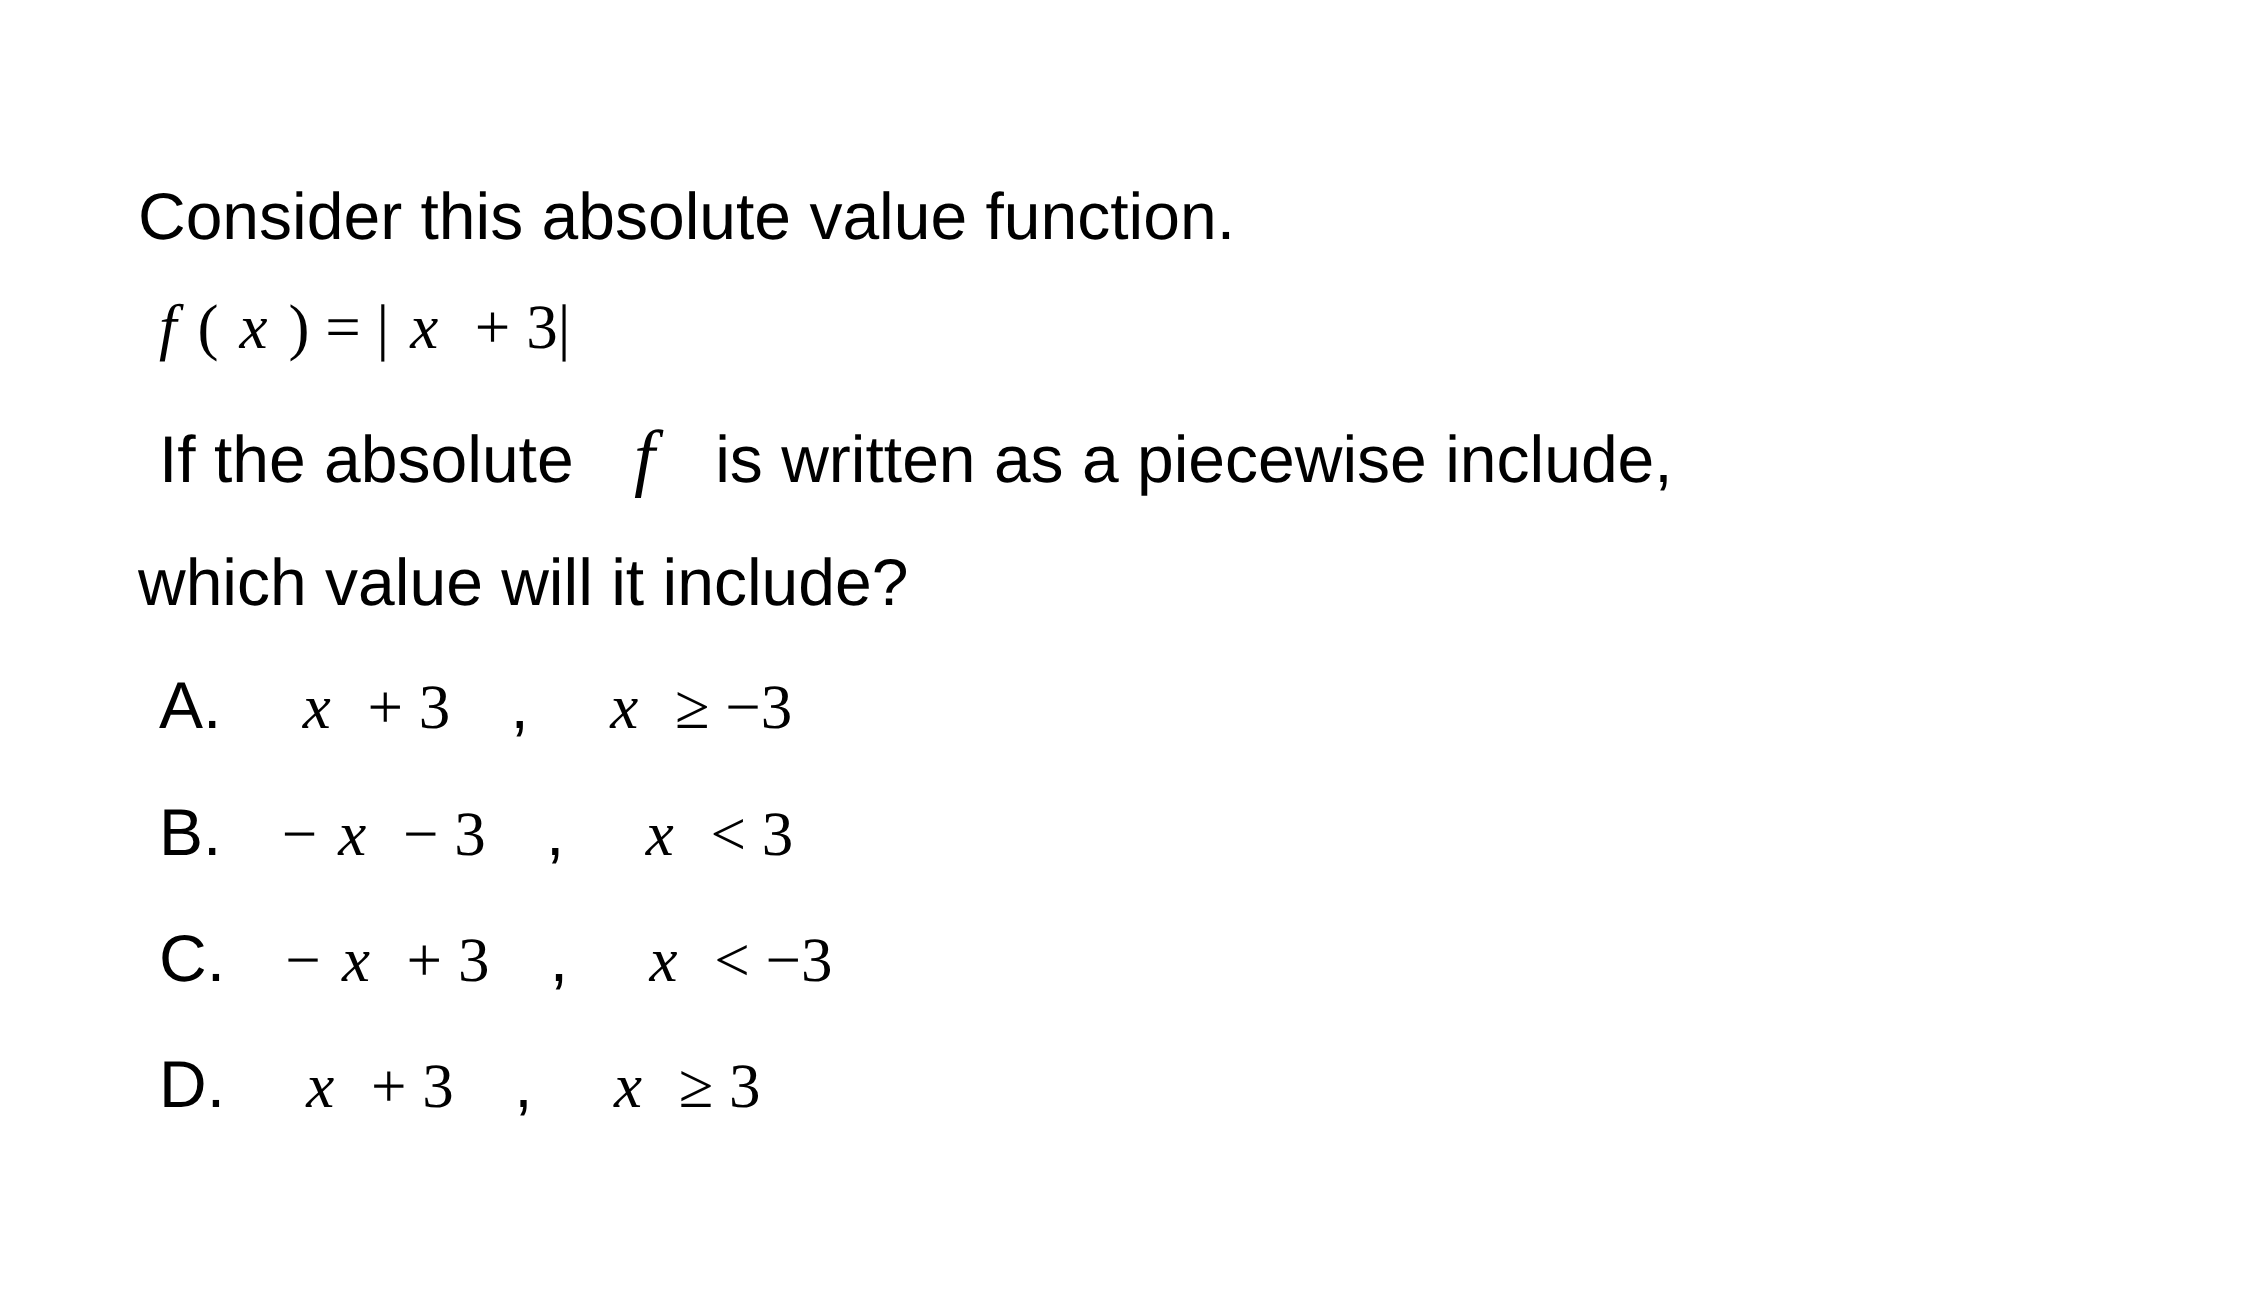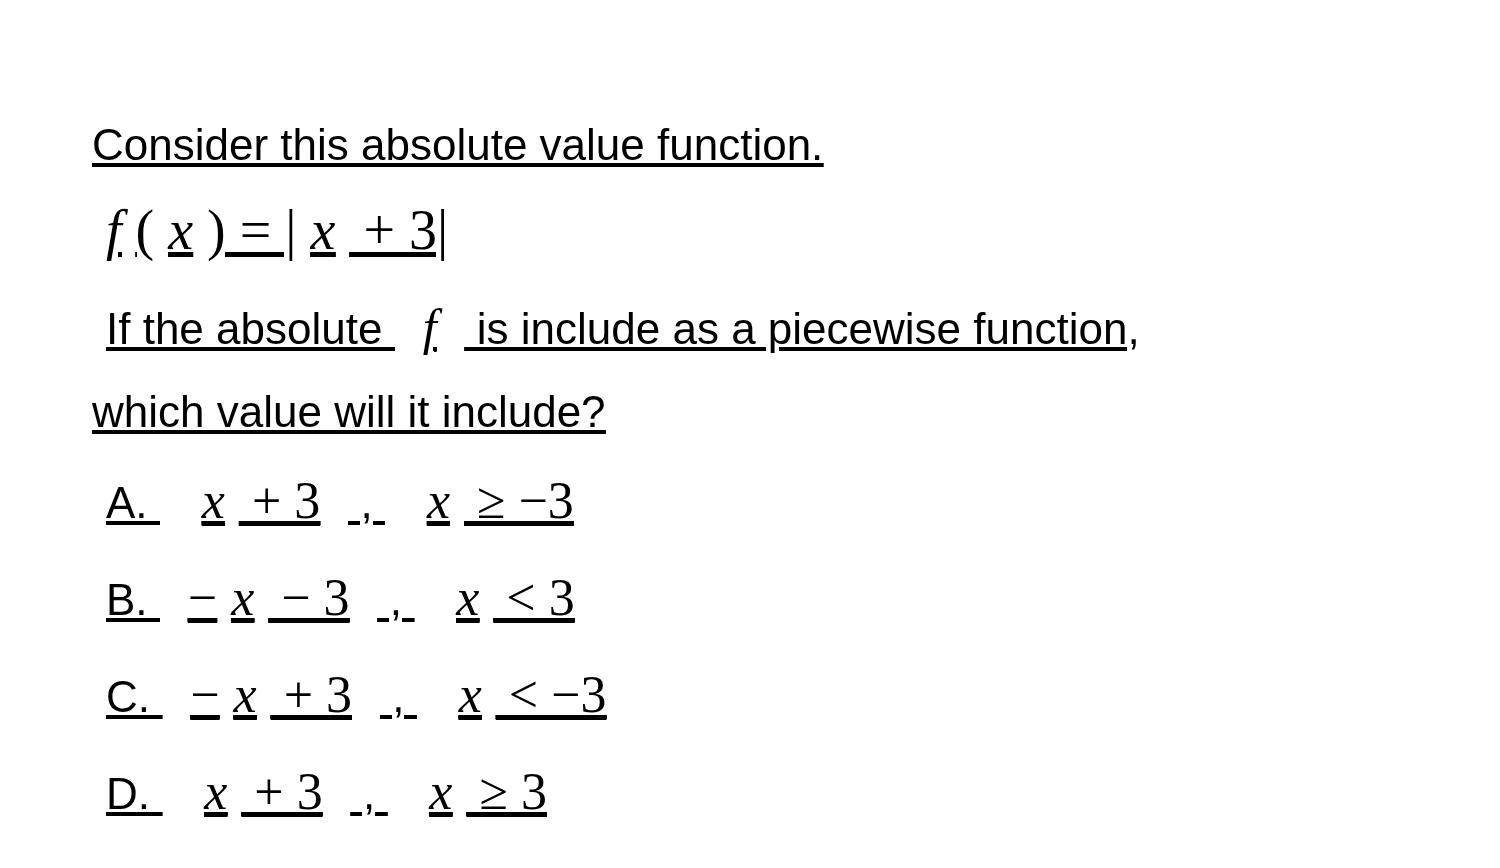--- a/index.html
+++ b/index.html
@@ -1,72 +1,71 @@
 <!DOCTYPE html>
 <html><head>
   <meta charset="utf-8">
   <style>
     * {
       margin: 14px;
       padding: 0;
       box-sizing: border-box;
-      text-decoration: underline;
     }
     body {
       width: 1500px;
       height: 868px;
       background: #ffffff;
       font-family: Arial, Helvetica, sans-serif;
       padding: 70px 50px;
       color: #000000;
     }
     .line {
       font-size: 44px;
       line-height: 1.5;
       margin-bottom: 8px;
     }
     .math-italic {
       font-style: italic;
     }
     .equation-line {
       font-family: 'Times New Roman', Times, serif;
-      font-size: 56px;
+      font-size: 42px;
       line-height: 1.6;
       margin-top: 6px;
       margin-bottom: 6px;
     }
     .option {
       font-size: 44px;
       line-height: 1.6;
       margin-bottom: 4px;
     }
     .option-label {
       font-family: Arial, Helvetica, sans-serif;
     }
     .option-math {
       font-family: 'Times New Roman', Times, serif;
-      font-size: 52px;
+      font-size: 42px;
     }
     .inline-f {
       font-family: 'Times New Roman', Times, serif;
       font-style: italic;
       font-size: 50px;
     }
   </style>
 </head>
 <body>
 
 <div class="line">Consider this absolute value function.</div>
 
 <div class="equation-line">
   <span class="math-italic">f</span>(<span class="math-italic">x</span>) = |<span class="math-italic">x</span> + 3|
 </div>
 
 <div class="line">
-  <span>If the absolute  </span><span class="inline-f">f</span><span>  is include as a piecewise function,</span>
+  <span>If the absolute  </span><span class="inline-f">f</span><span>  is written as a piecewise include,</span>
 </div>
 
 <div class="line">which value will it include?</div>
 
 <div class="option">
   <span class="option-label">A. </span><span class="option-math"><span class="math-italic">x</span> + 3</span><span class="option-label"> ,  </span><span class="option-math"><span class="math-italic">x</span> ≥ −3</span>
 </div>
 
 <div class="option">
   <span class="option-label">B. </span><span class="option-math">−<span class="math-italic">x</span> − 3</span><span class="option-label"> ,  </span><span class="option-math"><span class="math-italic">x</span> &lt; 3</span>

